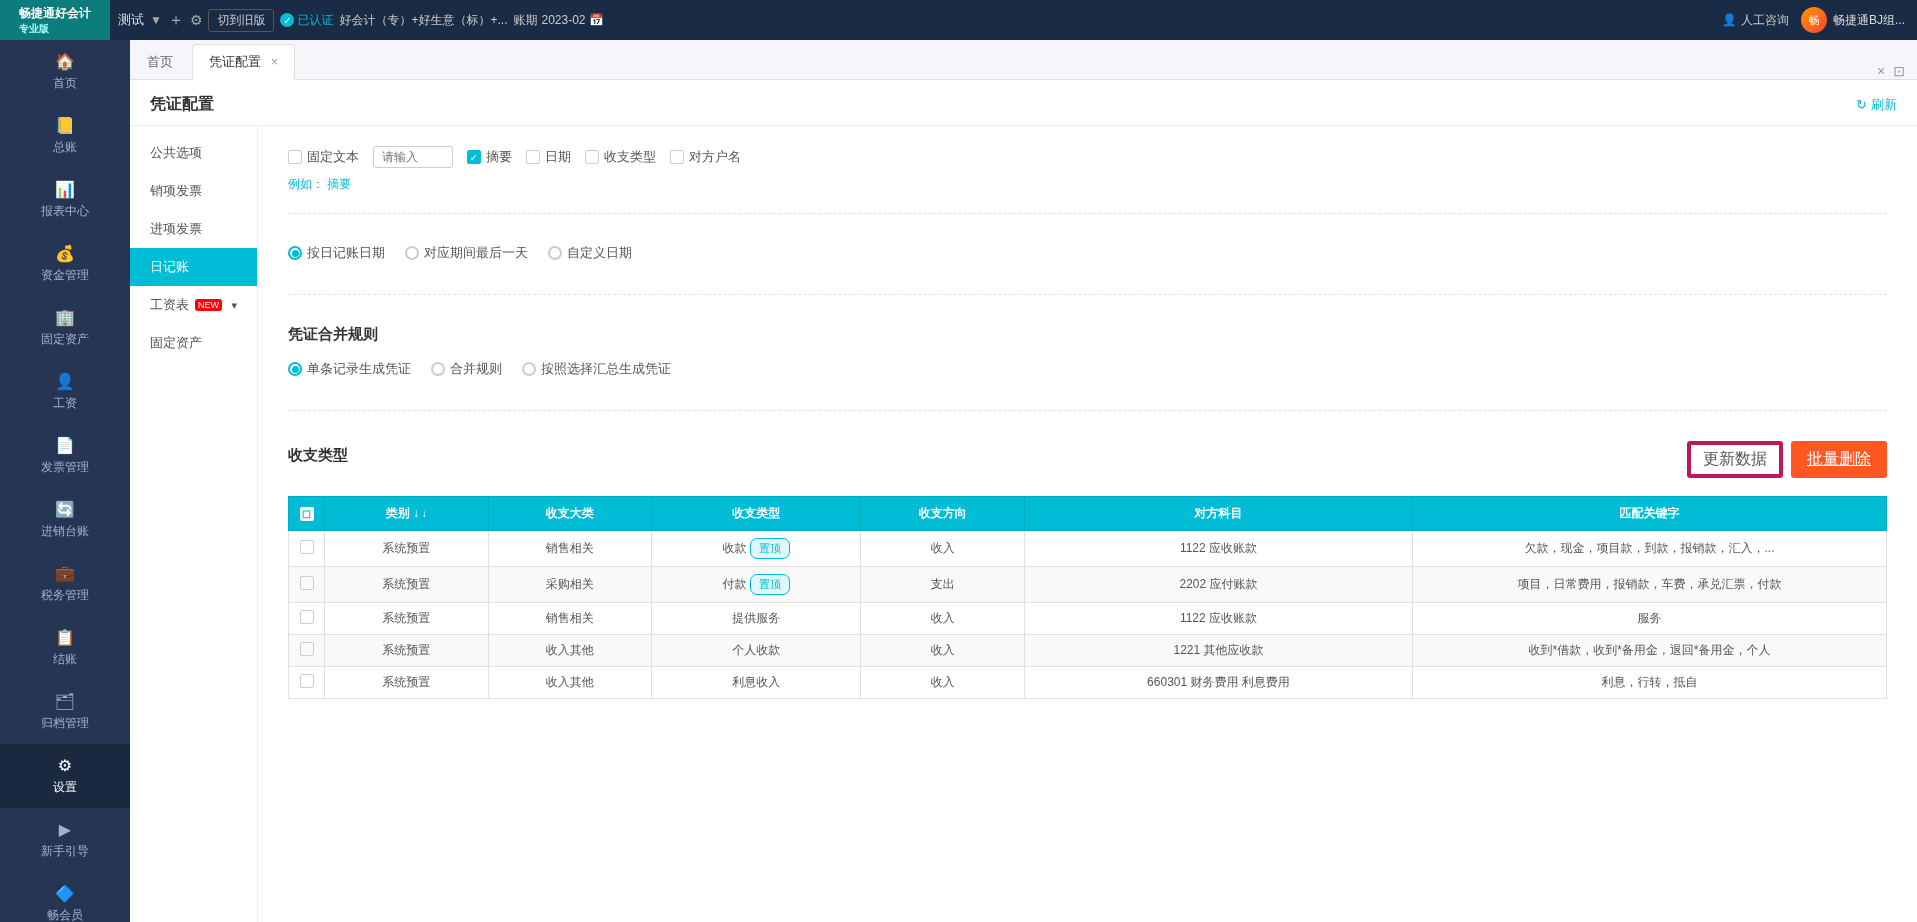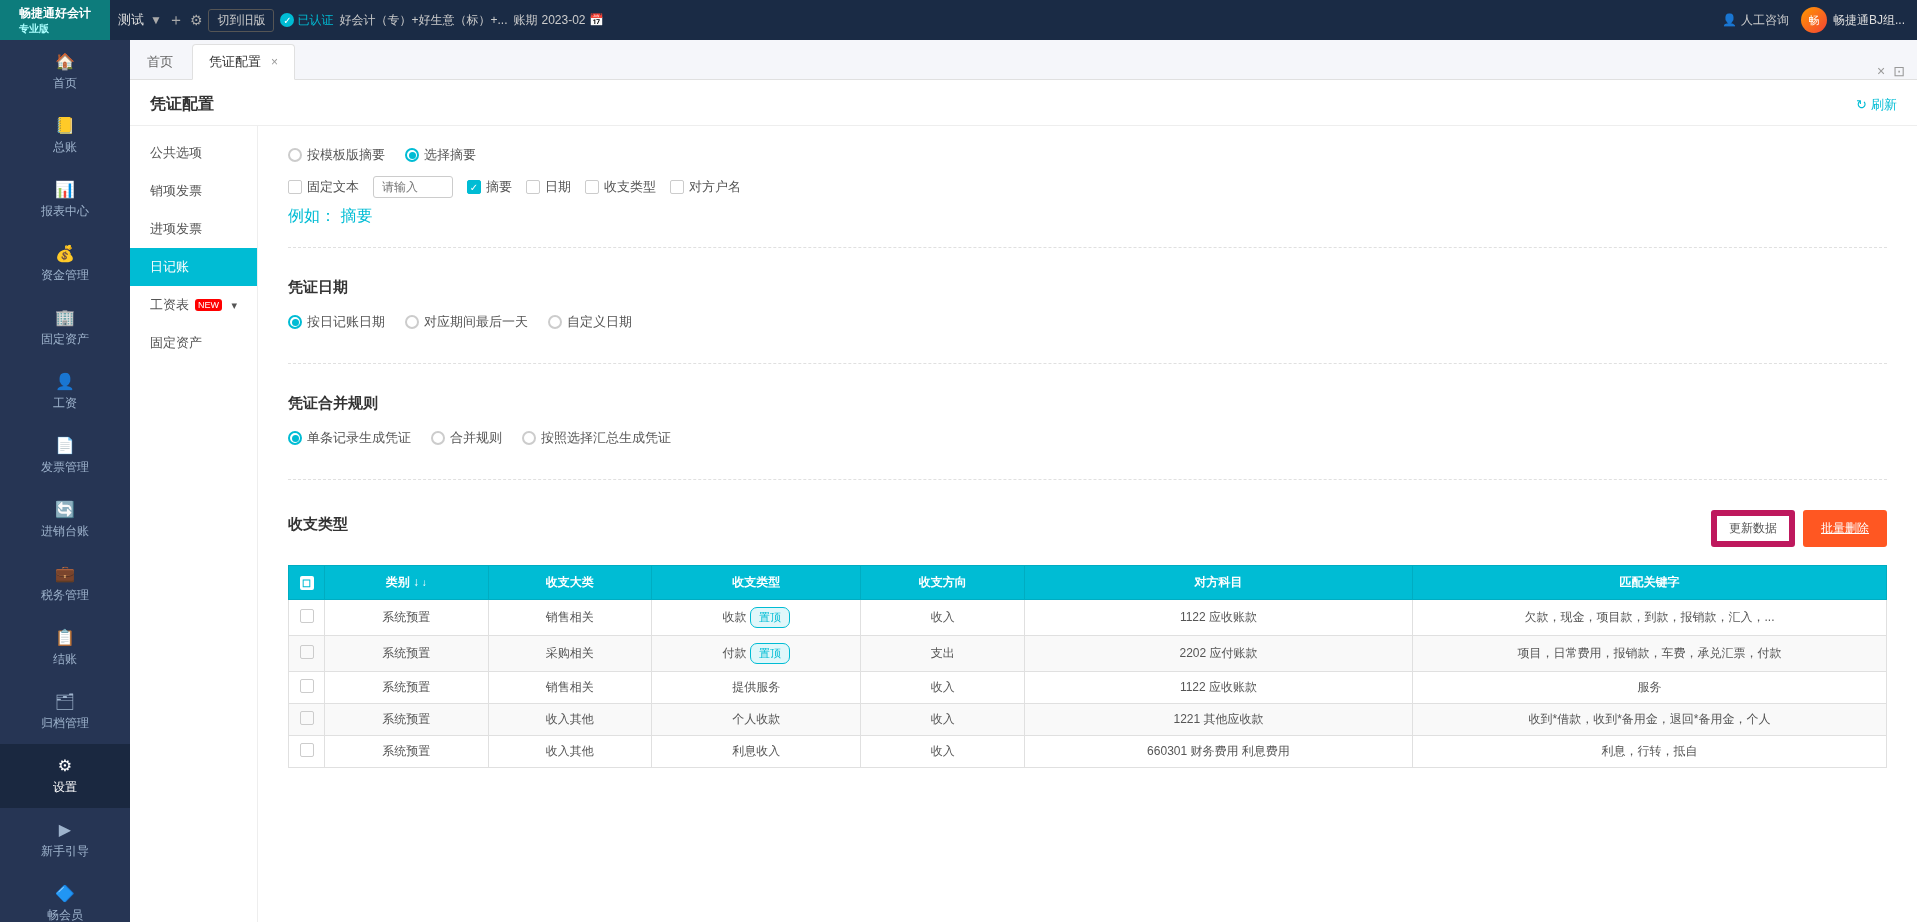--- a/index.html
+++ b/index.html
@@ -76,26 +76,26 @@
     .radio-circle { width: 14px; height: 14px; border-radius: 50%; border: 2px solid #ccc; display: inline-flex; align-items: center; justify-content: center; flex-shrink: 0; }
     .radio-circle.checked { border-color: #00bcd4; }
     .radio-circle.checked::after { content: ''; width: 7px; height: 7px; border-radius: 50%; background: #00bcd4; }
 
     
     .checkbox-row { display: flex; align-items: center; gap: 14px; margin-bottom: 8px; flex-wrap: wrap; }
     .checkbox-item { display: flex; align-items: center; gap: 5px; cursor: pointer; font-size: 13px; color: #555; text-align: right; }
     .checkbox-box { width: 14px; height: 14px; border: 1px solid #ccc; border-radius: 2px; display: inline-flex; align-items: center; justify-content: center; flex-shrink: 0; }
     .checkbox-box.checked { background: #00bcd4; border-color: #00bcd4; color: #fff; font-size: 10px; }
     .text-input { border: 1px solid #ccc; border-radius: 3px; padding: 3px 8px; font-size: 12px; color: #999; width: 80px; }
-    .example-text { color: #00bcd4; font-size: 16px; margin-top: 4px; }
+    .example-text { color: #00bcd4; font-size: 12px; margin-top: 4px; }
     .example-highlight { color: #00bcd4; }
 
     
     .table-header-row { display: flex; justify-content: flex-end; gap: 8px; margin-bottom: 8px; }
-    .action-btn { padding: 4px 12px; border: 6px solid #be185d; border-radius: 3px; background: #fff; font-size: 12px; cursor: pointer; color: #555; text-align: center; }
+    .action-btn { padding: 4px 12px; border: 4px solid #be185d; border-radius: 3px; background: #fff; font-size: 16px; cursor: pointer; color: #555; text-align: center; }
     .action-btn.danger { background: #ff5722; border-color: #ff5722; color: #fff; text-decoration: underline; }
 
     .data-table { width: 100%; border-collapse: collapse; }
     .data-table th { background: #00bcd4; color: #fff; padding: 8px 10px; font-size: 12px; text-align: center; border: 1px solid #00acc1; }
     .data-table td { padding: 7px 10px; font-size: 12px; text-align: center; border: 1px solid #e0e0e0; color: #555; }
     .data-table tr:nth-child(even) td { background: #f9f9f9; }
     .data-table tr:nth-child(odd) td { background: #fff; }
 
     .tag-btn { display: inline-block; background: #e0f7fa; color: #00bcd4; border: 1px solid #00bcd4; border-radius: 7px; padding: 2px 8px; font-size: 11px; cursor: pointer; }
     .tag-label { color: #666; font-size: 12px; text-align: left; }
@@ -253,30 +253,20 @@
             <span class="left-menu-arrow">▾</span>
           </div>
           <div class="left-menu-item">
             <span>固定资产</span>
           </div>
         </div>
 
         <div class="config-content">
 
           <div class="config-section">
-            <div class="radio-group">
-              <label class="radio-item">
-                <span class="radio-circle"></span>
-                <span>按模板版摘要</span>
-              </label>
-              <label class="radio-item">
-                <span class="radio-circle checked"></span>
-                <span>选择摘要</span>
-              </label>
-            </div>
             <div class="checkbox-row">
               <label class="checkbox-item">
                 <span class="checkbox-box"></span>
                 <span>固定文本</span>
               </label>
               <input type="text" class="text-input" placeholder="请输入" style="">
               <label class="checkbox-item">
                 <span class="checkbox-box checked">✓</span>
                 <span>摘要</span>
               </label>
@@ -293,21 +283,20 @@
                 <span>对方户名</span>
               </label>
             </div>
             <div class="example-text">
               <span>例如：</span>
               <span class="example-highlight">摘要</span>
             </div>
           </div>
 
           <div class="config-section">
-            <div class="section-title">凭证日期</div>
             <div class="radio-group">
               <label class="radio-item">
                 <span class="radio-circle checked"></span>
                 <span>按日记账日期</span>
               </label>
               <label class="radio-item">
                 <span class="radio-circle"></span>
                 <span>对应期间最后一天</span>
               </label>
               <label class="radio-item">

